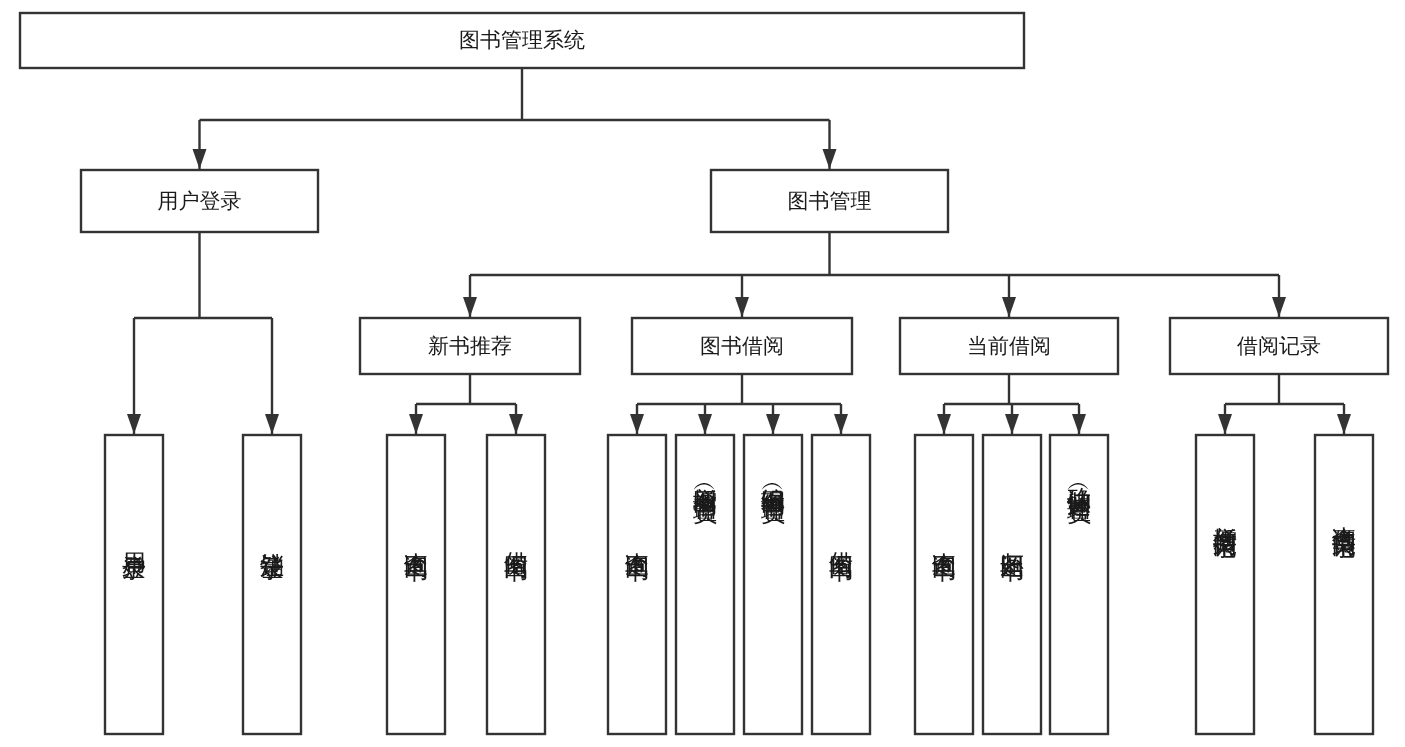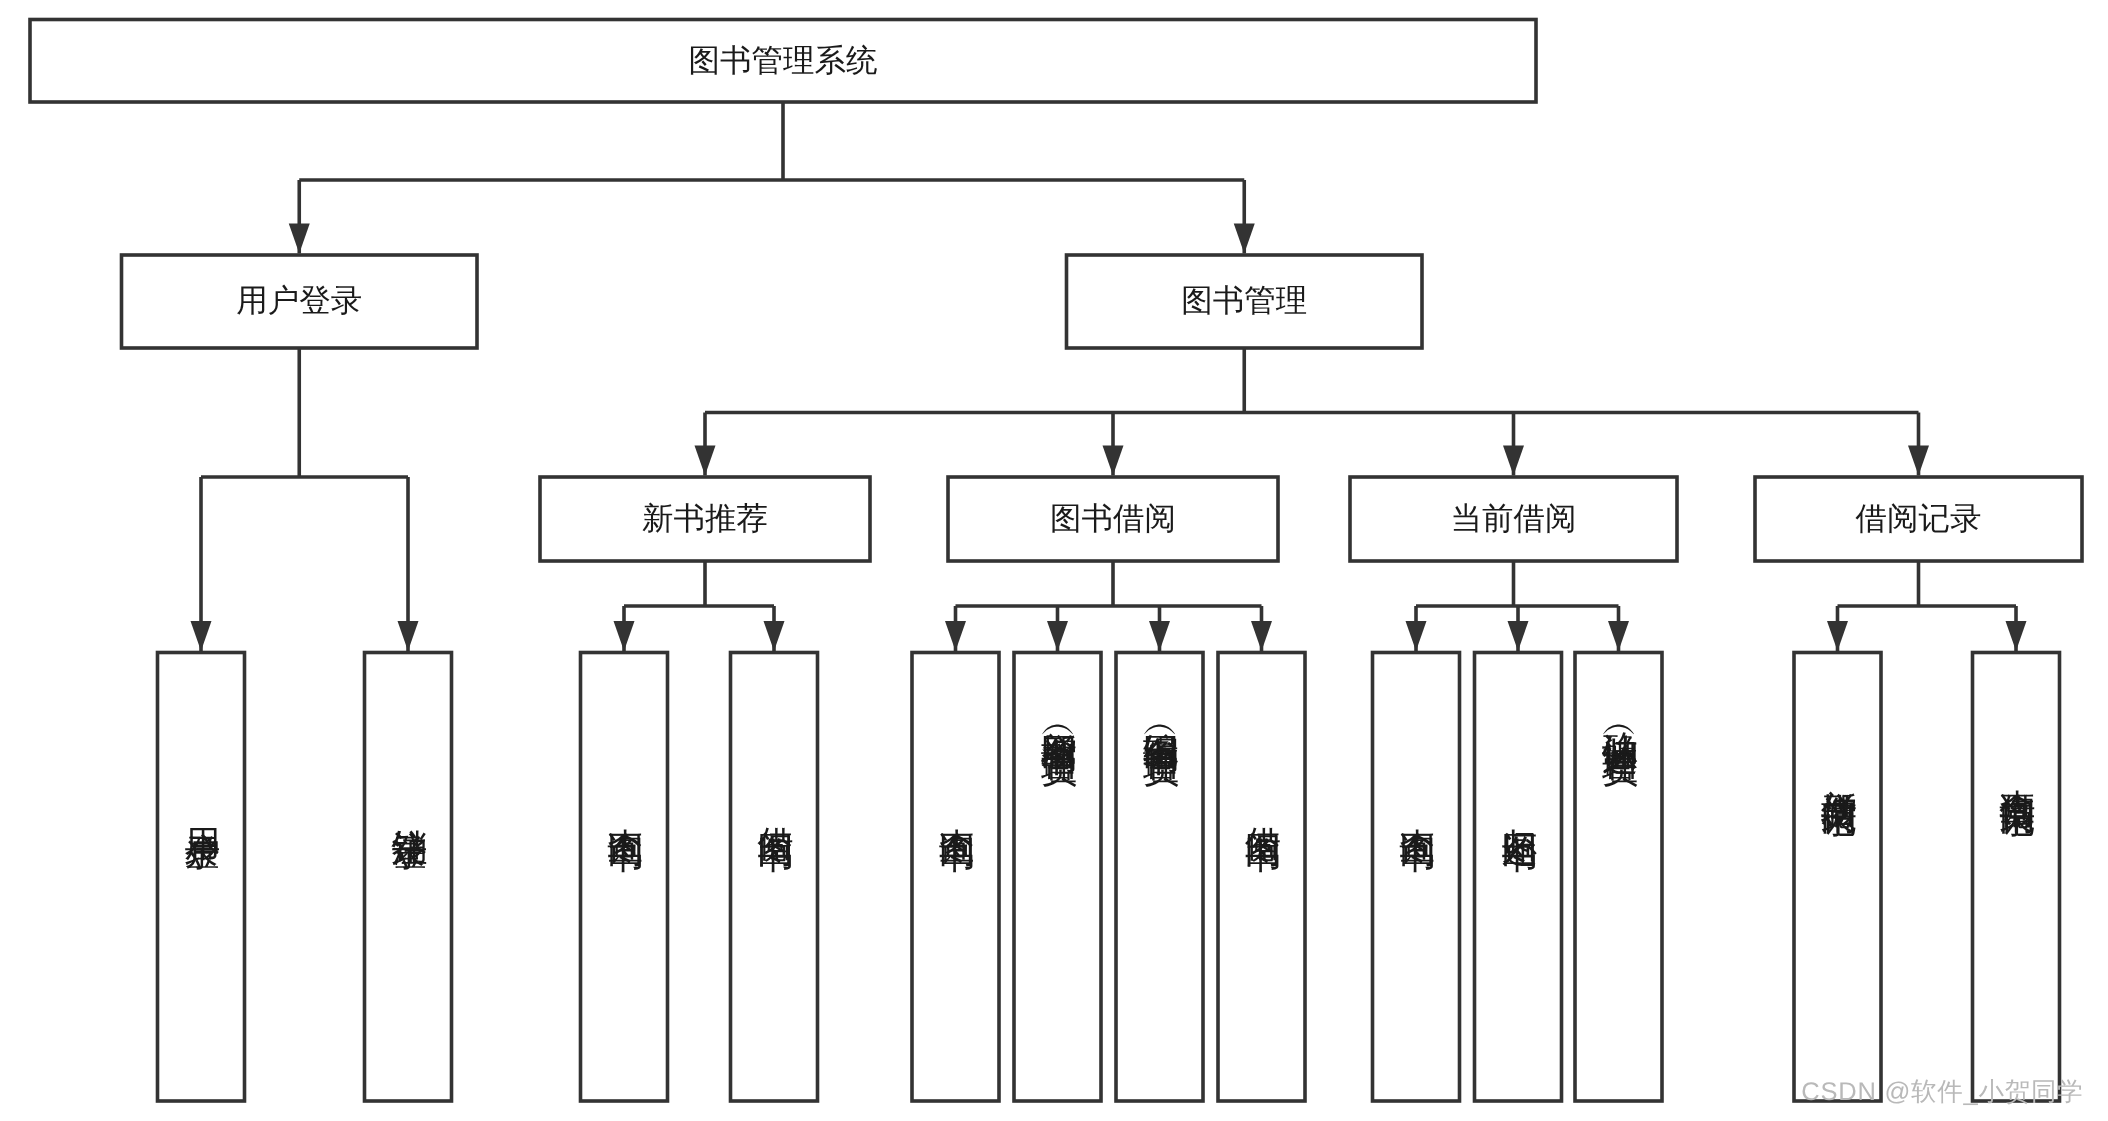--- a/index.html
+++ b/index.html
@@ -203,14 +203,13 @@
         <div class="node-label-v">确认归还（管理员）</div>
       </div>
       <div class="node-label-v-wrap" style="left: 1196px; top: 435px; width: 58px; height: 299px; padding-top: 71.5px; box-sizing: border-box;">
         <div class="node-label-v">新增借阅记录</div>
       </div>
       <div class="node-label-v-wrap" style="left: 1315px; top: 435px; width: 58px; height: 299px; padding-top: 71.5px; box-sizing: border-box;">
         <div class="node-label-v">查询借阅记录</div>
       </div>
     </div>
 
-  <div class="watermark">CSDN @软件_小贺同学</div>
 </div>
 
 </body></html>

